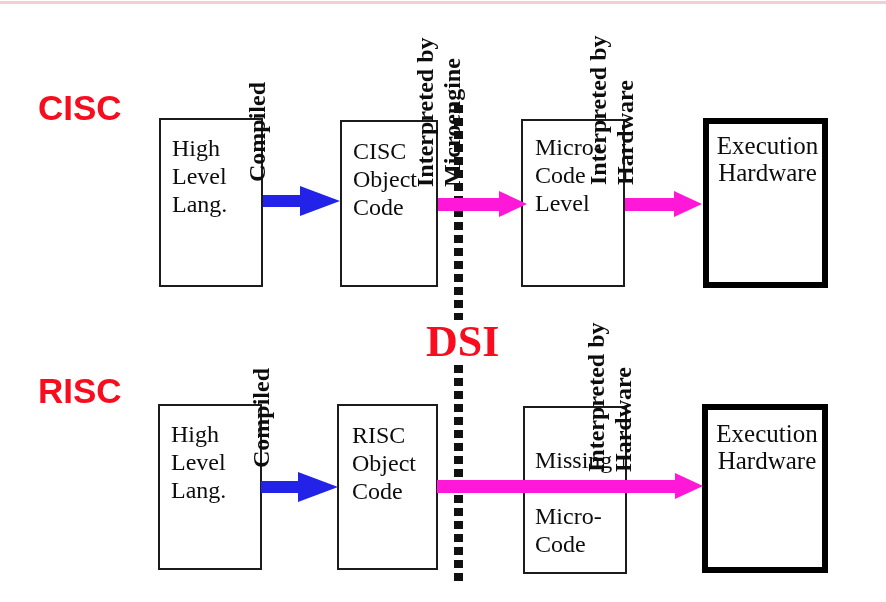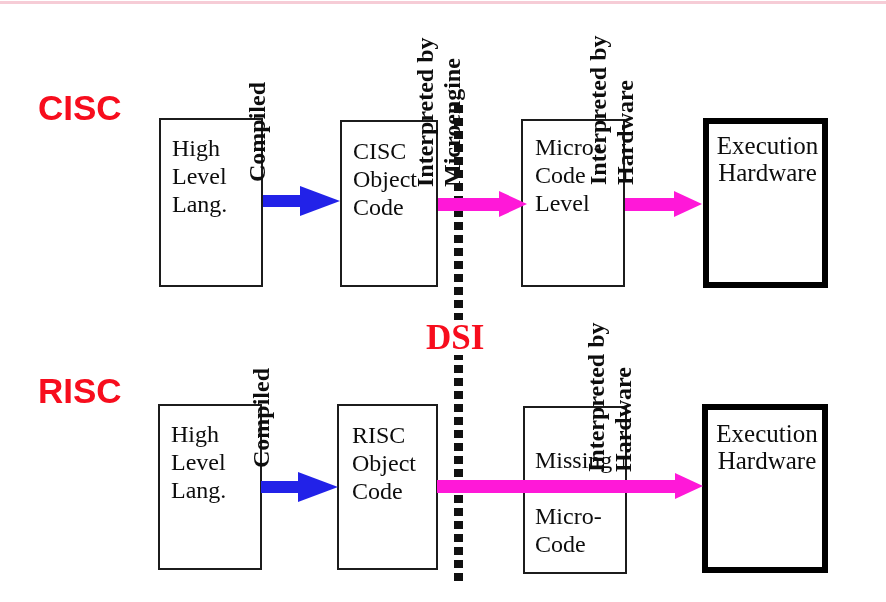--- a/index.html
+++ b/index.html
@@ -31,21 +31,21 @@
   }
   .box.thick{border:6px solid #000000;text-align:center;}
   .box .bl{white-space:nowrap;}
   .dotline{
     position:absolute;left:454px;top:105px;width:9px;height:480px;
     background:repeating-linear-gradient(to bottom,#111 0px,#111 8px,transparent 8px,transparent 13px);
     z-index:2;
   }
   .dsi{
     position:absolute;left:423px;top:320px;
-    font-weight:bold;font-size:35px;line-height:1;
+    font-weight:bold;font-size:44px;line-height:1;
     color:#f70d1d;background:#ffffff;padding:0 3px;
     z-index:4;
   }
   .vlabel{
     position:absolute;
     transform:rotate(-90deg);
     transform-origin:left bottom;
     font-weight:bold;font-size:24px;line-height:27px;
     color:#0d0d0d;text-align:left;white-space:nowrap;
     z-index:1;

